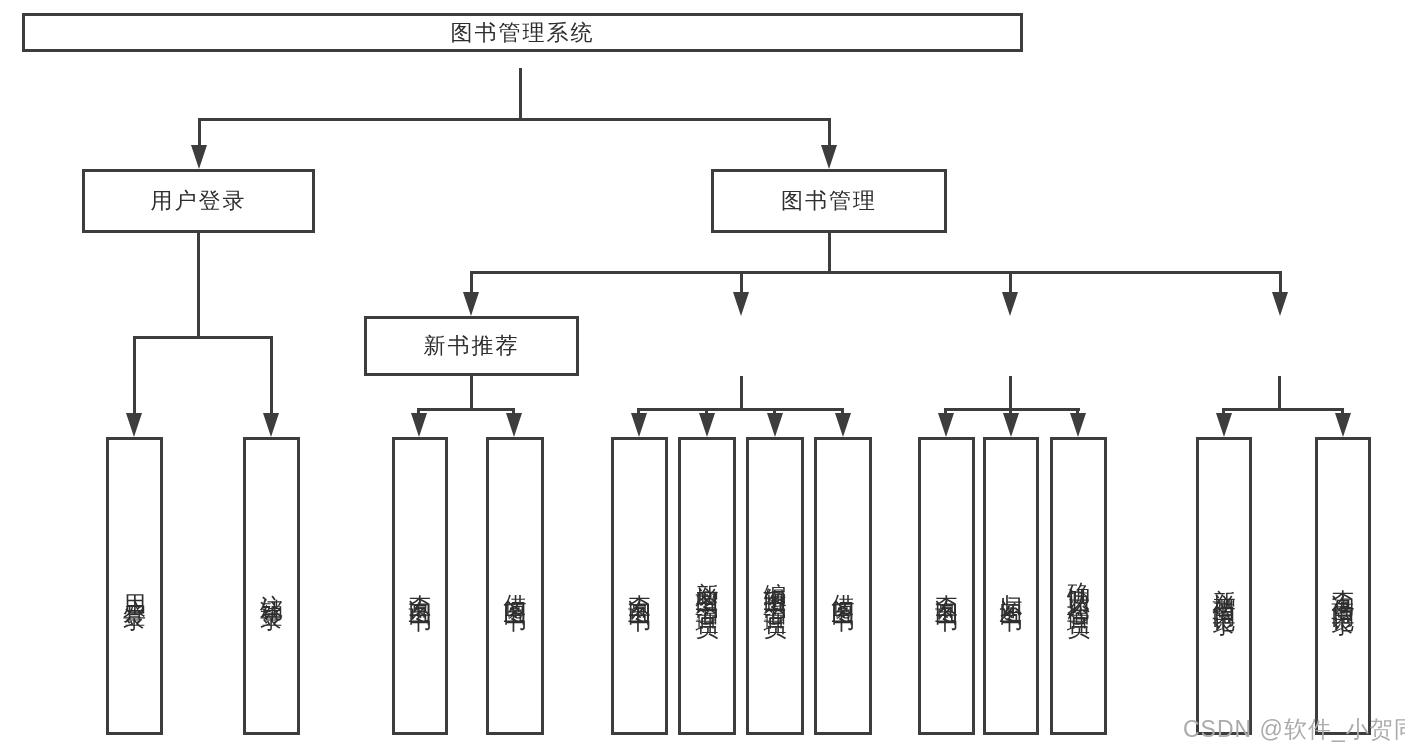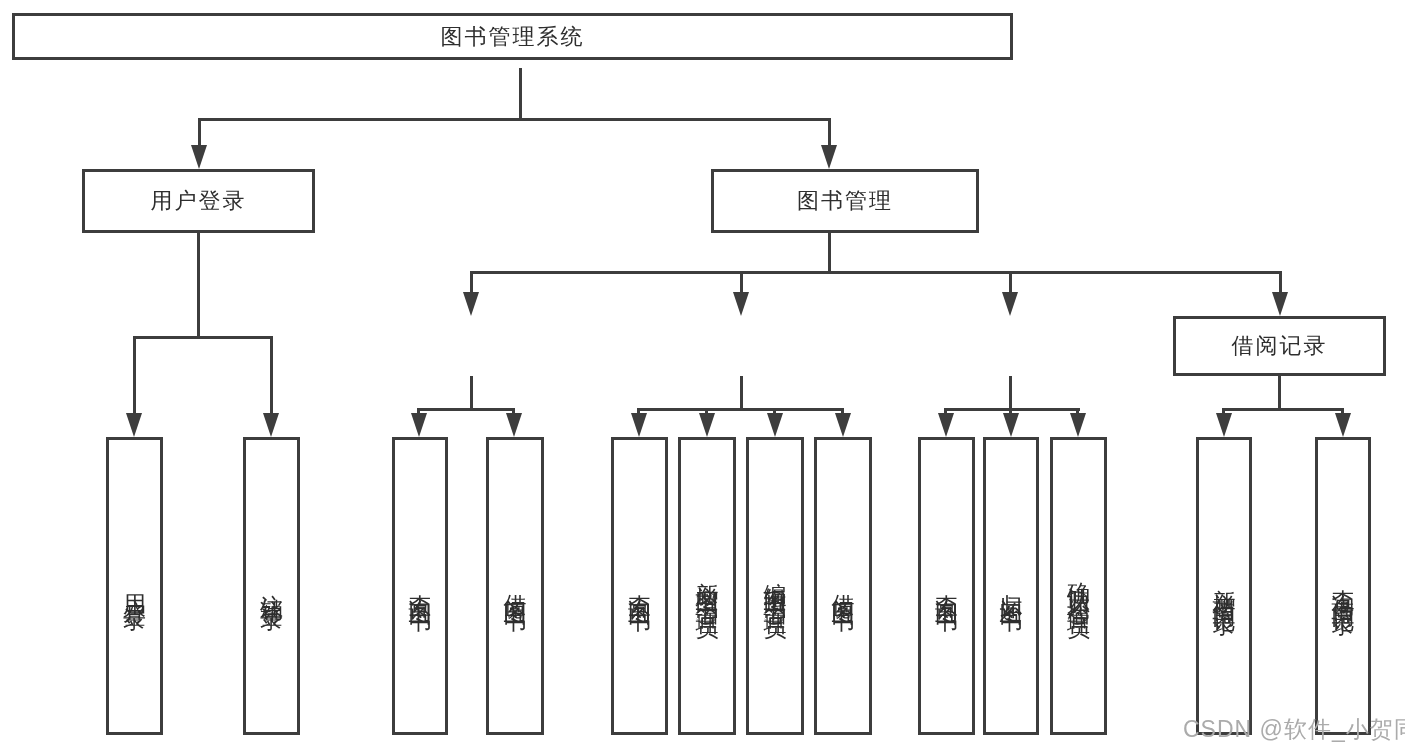--- a/index.html
+++ b/index.html
@@ -16,51 +16,51 @@
          border-left:8px solid transparent;border-right:8px solid transparent;
          border-top:24px solid #3d3d3d;}
   .watermark{position:absolute;left:1183px;top:714px;font-size:23px;color:#ababab;
              letter-spacing:1px;white-space:nowrap;}
 </style>
 </head>
 <body>
 
 <div class="canvas">
 
-  <div class="box hbox" style="left:12px;top:13px;width:1001px;height:47px">图书管理系统</div>
+  <div class="box hbox" style="left:22px;top:13px;width:1001px;height:39px">图书管理系统</div>
 
   <div class="vl" style="left:519px;top:68px;height:53px"></div>
   <div class="hl" style="left:198px;top:118px;width:633px"></div>
   <div class="vl" style="left:198px;top:118px;height:30px"></div>
   <div class="vl" style="left:828px;top:118px;height:30px"></div>
   <div class="arrow" style="left:191px;top:145px"></div>
   <div class="arrow" style="left:821px;top:145px"></div>
 
   <div class="box hbox" style="left:82px;top:169px;width:233px;height:64px">用户登录</div>
-  <div class="box hbox" style="left:711px;top:169px;width:268px;height:64px">图书管理</div>
+  <div class="box hbox" style="left:711px;top:169px;width:236px;height:64px">图书管理</div>
 
   <div class="vl" style="left:197px;top:233px;height:106px"></div>
   <div class="hl" style="left:133px;top:336px;width:140px"></div>
   <div class="vl" style="left:133px;top:336px;height:80px"></div>
   <div class="vl" style="left:270px;top:336px;height:80px"></div>
   <div class="arrow" style="left:126px;top:413px"></div>
   <div class="arrow" style="left:263px;top:413px"></div>
 
   <div class="vl" style="left:828px;top:233px;height:41px"></div>
   <div class="hl" style="left:470px;top:271px;width:812px"></div>
   <div class="vl" style="left:470px;top:271px;height:23px"></div>
   <div class="vl" style="left:740px;top:271px;height:23px"></div>
   <div class="vl" style="left:1009px;top:271px;height:23px"></div>
   <div class="vl" style="left:1279px;top:271px;height:23px"></div>
   <div class="arrow" style="left:463px;top:292px"></div>
   <div class="arrow" style="left:733px;top:292px"></div>
   <div class="arrow" style="left:1002px;top:292px"></div>
   <div class="arrow" style="left:1272px;top:292px"></div>
 
-  <div class="box hbox" style="left:1173px;top:316px;width:213px;height:60px">借阅记录</div>
+  <div class="box hbox" style="left:364px;top:316px;width:215px;height:60px">新书推荐</div>
 
   <div class="vl" style="left:470px;top:376px;height:35px"></div>
   <div class="hl" style="left:418px;top:408px;width:97px"></div>
   <div class="vl" style="left:417px;top:408px;height:8px"></div>
   <div class="vl" style="left:512px;top:408px;height:8px"></div>
   <div class="arrow" style="left:411px;top:413px"></div>
   <div class="arrow" style="left:506px;top:413px"></div>
 
   <div class="vl" style="left:740px;top:376px;height:35px"></div>
   <div class="hl" style="left:638px;top:408px;width:206px"></div>

